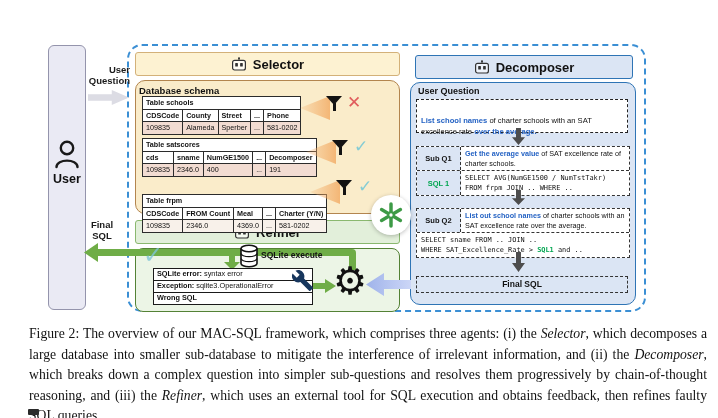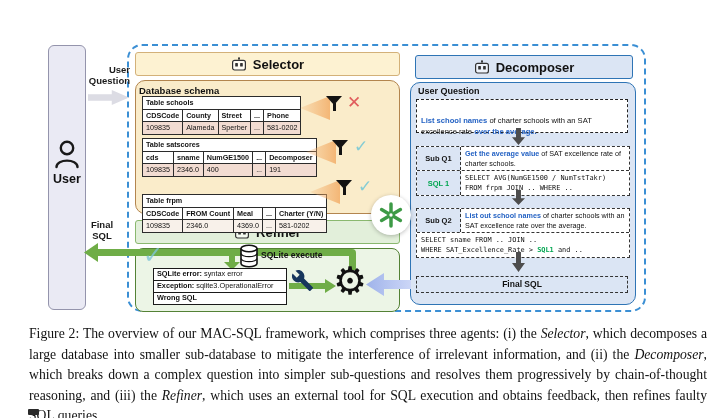--- a/index.html
+++ b/index.html
@@ -64,21 +64,21 @@
                clip-path:polygon(100% 0,100% 100%,0 50%);z-index:3;}
   #g-elbow{left:349px;top:253px;width:7px;height:17px;}
   #g-derr-line{left:229px;top:254px;width:6px;height:10px;}
   #g-derr-head{left:224px;top:262px;width:16px;height:8px;clip-path:polygon(0 0,100% 0,50% 100%);}
   #g-fix-line{left:289px;top:283px;width:38px;height:6px;}
   #g-fix-head{left:325px;top:279px;width:11px;height:14px;clip-path:polygon(0 0,100% 50%,0 100%);}
   #big-check{position:absolute;left:143px;top:243px;font-family:"DejaVu Sans",sans-serif;font-weight:bold;
              font-size:24px;line-height:1;color:rgba(128,198,214,.8);z-index:4;}
   #db-icon{position:absolute;left:239px;top:244px;z-index:4;}
   #exec-label{position:absolute;left:261px;top:250px;font-weight:bold;font-size:8.5px;z-index:4;}
-  #error-box{position:absolute;left:153px;top:268px;width:134px;background:#fff;border:1.3px solid #1a1a1a;z-index:4;}
+  #error-box{position:absolute;left:153px;top:268px;width:160px;background:#fff;border:1.3px solid #1a1a1a;z-index:4;}
   .err-row{font-size:7.3px;line-height:1.5;padding:0 3px;}
   .err-row + .err-row{border-top:1px solid #1a1a1a;}
   #wrench{position:absolute;left:291px;top:269px;z-index:4;}
   #gear{position:absolute;left:333px;top:262px;font-family:"DejaVu Sans",sans-serif;font-size:38px;line-height:1;color:#111;z-index:4;}
   #blue-arrow{position:absolute;left:366px;top:273px;width:45px;height:23px;z-index:3;
               clip-path:polygon(0 50%,40% 0,40% 30%,100% 30%,100% 70%,40% 70%,40% 100%);
               background:linear-gradient(to right,#9fb3ea,var(--blue_arrow,#ccd6f7));}
 
   
   #decomposer-body{position:absolute;left:410px;top:82px;width:226px;height:223px;

